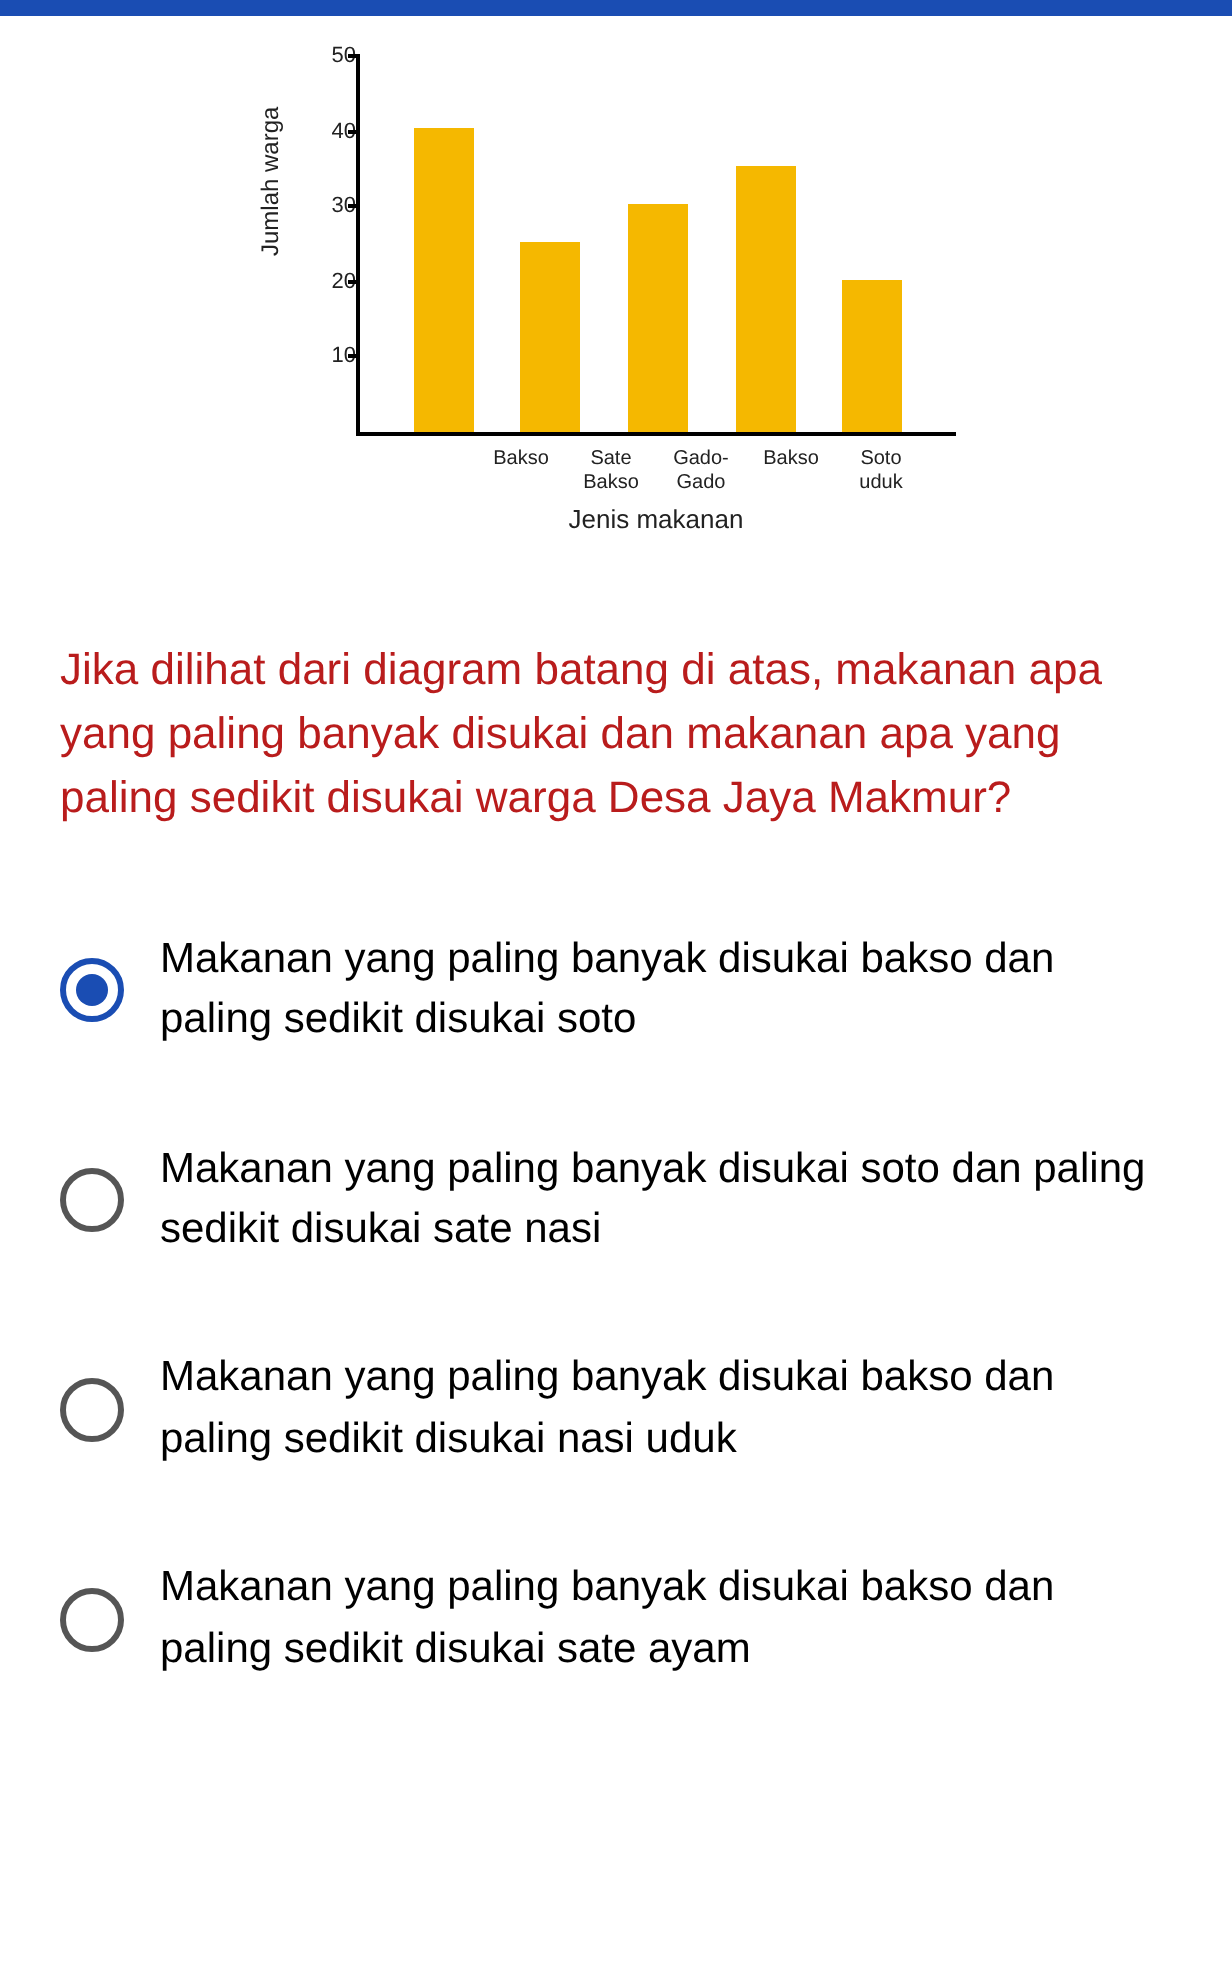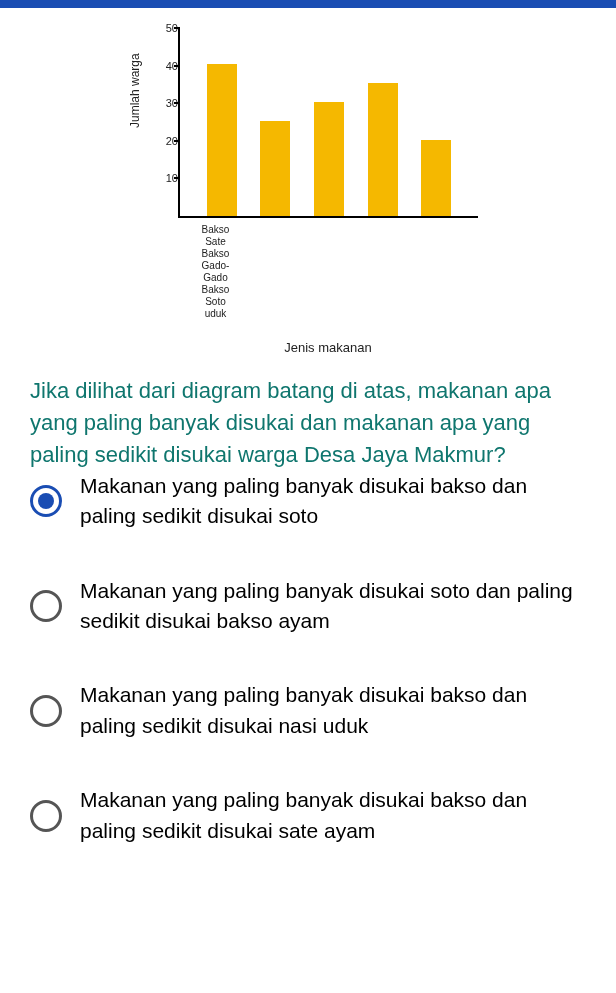--- a/index.html
+++ b/index.html
@@ -81,44 +81,44 @@
   }
   .bar {
     width: 30px;
     background: #f5b800;
   }
   .x-labels {
     margin-left: 40px;
     display: flex;
     justify-content: flex-end;
     padding: 6px 15px 0 15px;
-    flex-direction: column;
   }
   .x-label {
     width: 45px;
     text-align: center;
     font-size: 10px;
     color: #222;
     line-height: 1.2;
   }
   .x-axis-label {
     text-align: center;
     font-size: 13px;
     color: #222;
-    margin-top: 20px;
+    margin-top: 4px;
     margin-left: 40px;
   }
   .question {
-    margin-top: 20px;
+    margin-top: 52px;
     font-size: 22px;
     line-height: 1.45;
-    color: #0f766e;
+    color: #b91c1c;
     font-weight: 500;
   }
   .options {
+    margin-top: 50px;
   }
   .option {
     display: flex;
     align-items: center;
     gap: 18px;
     margin-bottom: 44px;
     cursor: pointer;
   }
   .radio {
     width: 32px;
@@ -208,21 +208,21 @@
 
   <div class="options" id="options">
       <div class="option">
         <div class="radio selected">
           <div class="radio-dot"></div>
         </div>
         <div class="option-text">Makanan yang paling banyak disukai bakso dan paling sedikit disukai soto</div>
       </div>
       <div class="option">
         <div class="radio"></div>
-        <div class="option-text">Makanan yang paling banyak disukai soto dan paling sedikit disukai bakso ayam</div>
+        <div class="option-text">Makanan yang paling banyak disukai soto dan paling sedikit disukai sate nasi</div>
       </div>
       <div class="option">
         <div class="radio"></div>
         <div class="option-text">Makanan yang paling banyak disukai bakso dan paling sedikit disukai nasi uduk</div>
       </div>
       <div class="option">
         <div class="radio"></div>
         <div class="option-text">Makanan yang paling banyak disukai bakso dan paling sedikit disukai sate ayam</div>
       </div>
     </div>

